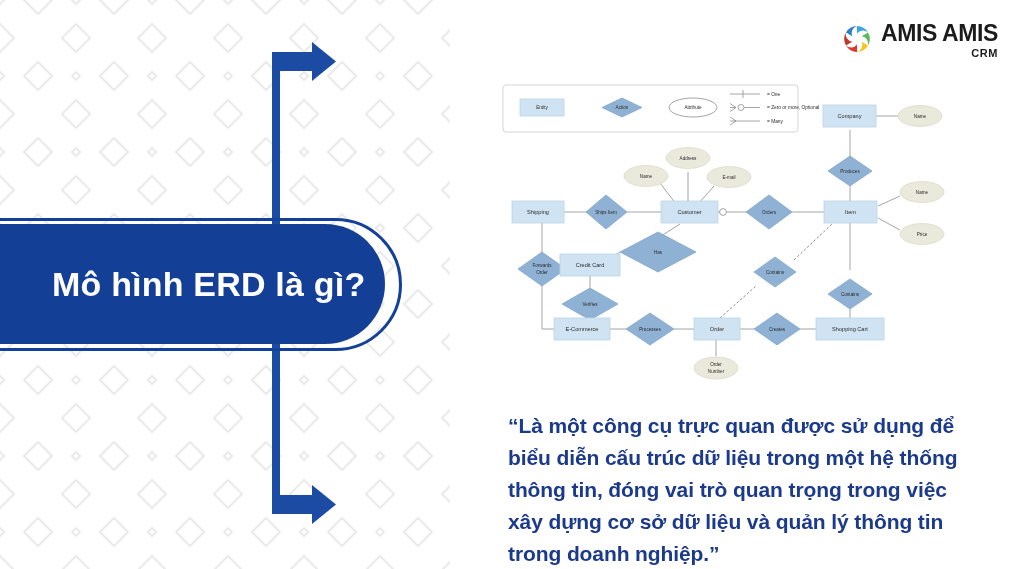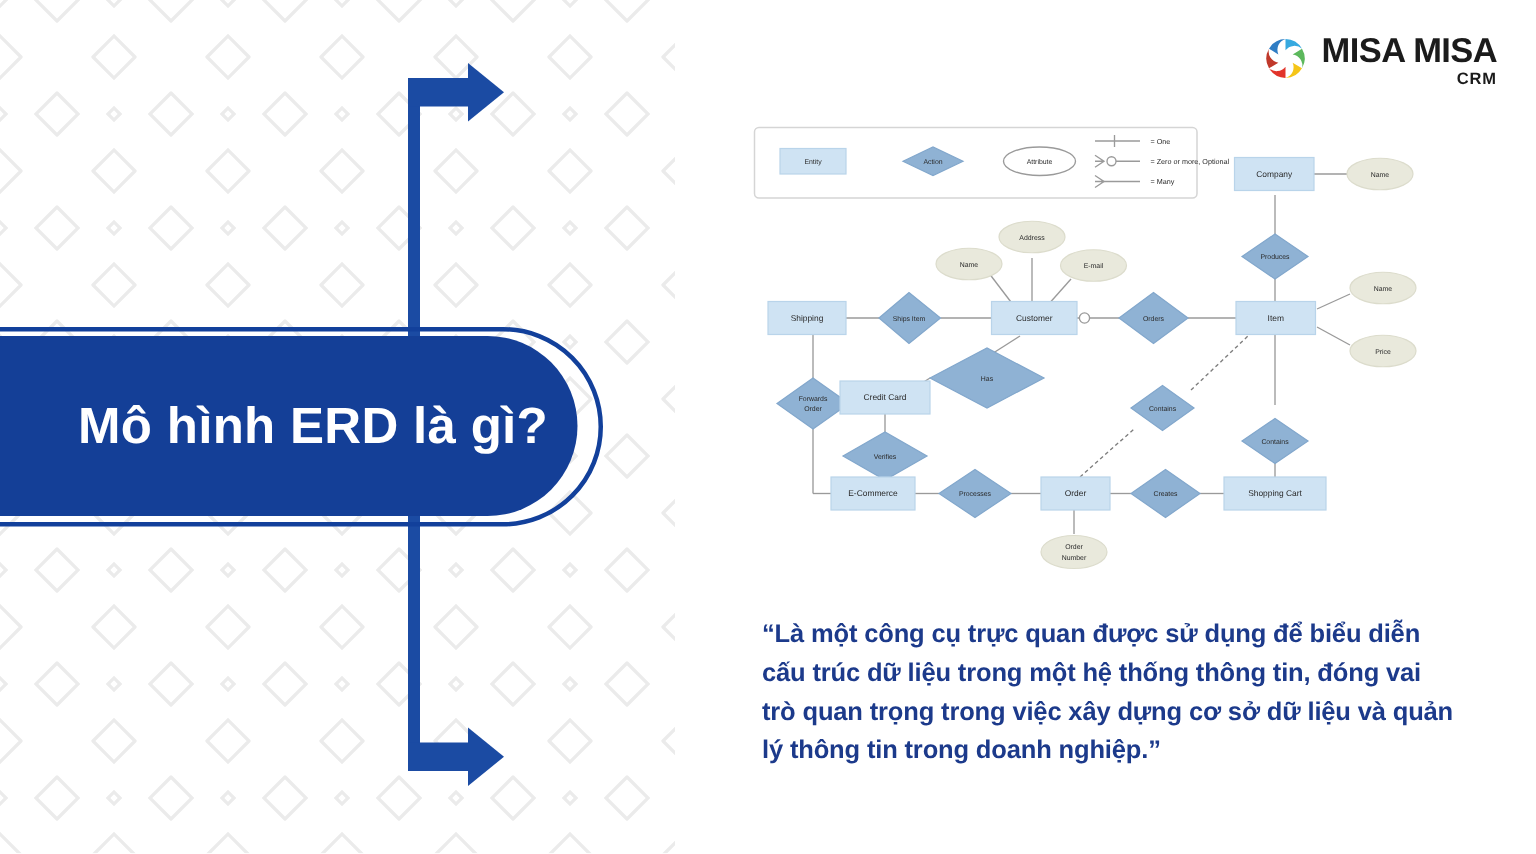--- a/index.html
+++ b/index.html
@@ -96,21 +96,21 @@
   .lbl-node { font-size: 5.6px; }
   .lbl-small { font-size: 4.6px; }
   .lbl-leg { font-size: 4.8px; text-anchor: start; }
 
   
   .quote {
     position: absolute;
     left: 508px; top: 410px;
     width: 462px;
     color: #1c3a8b;
-    font-size: 17px;
+    font-size: 21px;
     font-weight: bold;
     line-height: 1.52;
     letter-spacing: -0.1px;
   }
 </style>
 </head>
 <body>
 
 <div class="page">
 
@@ -151,21 +151,21 @@
         <path d="M0,-26 A26,26 0 0,1 22,-13 A15,15 0 0,0 0,-11 Z" fill="#37a9e0"></path>
         <path d="M22,-13 A26,26 0 0,1 22,13 A15,15 0 0,0 9.5,-5.5 Z" fill="#5cb85c"></path>
         <path d="M22,13 A26,26 0 0,1 0,26 A15,15 0 0,0 9.5,5.5 Z" fill="#f5c518"></path>
         <path d="M0,26 A26,26 0 0,1 -22,13 A15,15 0 0,0 0,11 Z" fill="#e2342a"></path>
         <path d="M-22,13 A26,26 0 0,1 -22,-13 A15,15 0 0,0 -9.5,5.5 Z" fill="#c0392b"></path>
         <path d="M-22,-13 A26,26 0 0,1 0,-26 A15,15 0 0,0 -9.5,-5.5 Z" fill="#2f7dc4"></path>
         <circle cx="0" cy="0" r="9.5" fill="#ffffff"></circle>
       </g>
     </svg>
     <span class="logo-words">
-      <span class="logo-name">MISA MISA</span>
+      <span class="logo-name">AMIS AMIS</span>
       <span class="logo-sub">CRM</span>
     </span>
   </div>
 
   <div class="erd">
     <svg width="470" height="310" viewBox="0 0 470 310" xmlns="http://www.w3.org/2000/svg">
 
       <rect class="lg-box" x="5" y="5" width="295" height="47" rx="3"></rect>
 
       <rect class="entity" x="22" y="19" width="44" height="17"></rect>

